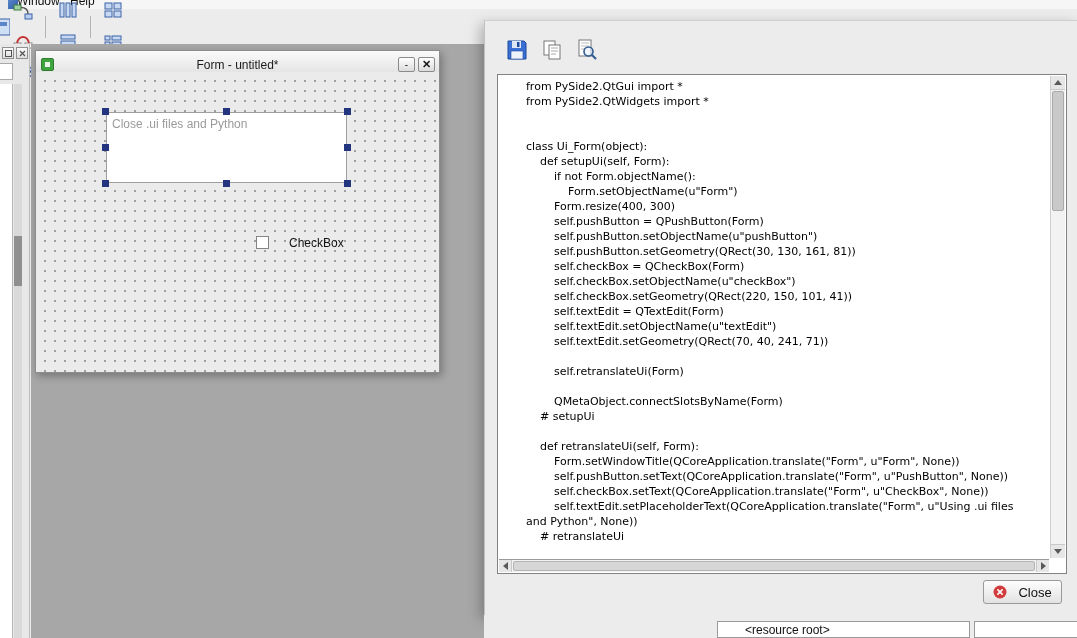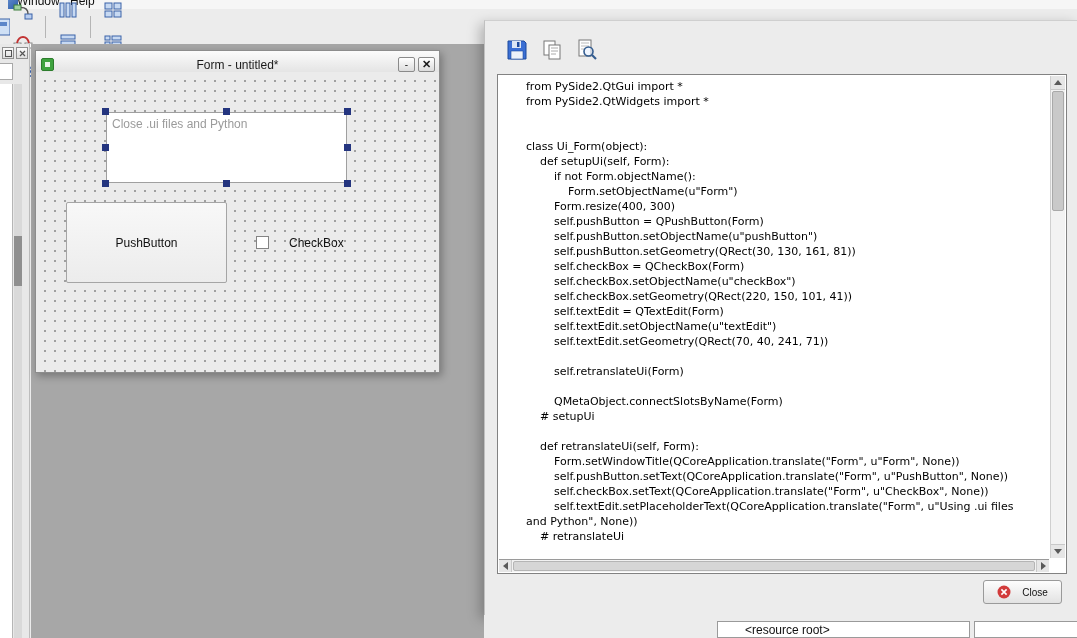--- a/index.html
+++ b/index.html
@@ -148,21 +148,21 @@
   .hscroll .arrow { position: absolute; top: 0; width: 13px; height: 12px;
     background: #e6e6e6; display: flex; align-items: center; justify-content: center; }
   .hscroll .left { left: 0; border-right: 1px solid #c9c9c9; }
   .hscroll .right { right: 0; border-left: 1px solid #c9c9c9; }
   .hthumb { position: absolute; left: 14px; right: 14px; top: 1px; height: 10px;
     background: #d6d6d6; border: 1px solid #b5b5b5; border-radius: 2px; }
 
   .close-btn { position: absolute; right: 16px; bottom: 11px; width: 79px; height: 24px;
     background: linear-gradient(#fdfdfd, #e2e2e2); border: 1px solid #9a9a9a;
     border-radius: 3px; display: flex; align-items: center; justify-content: center;
-    gap: 11px; font-size: 10px; color: #111; }
+    gap: 11px; font-size: 13px; color: #111; }
 
   
   .bottom-strip { position: absolute; left: 484px; top: 615px; width: 593px; height: 23px;
     background: #ececec; }
   .res-panel { position: absolute; left: 233px; top: 6px; width: 253px; height: 17px;
     background: #fff; border: 1px solid #9a9a9a; display: flex; align-items: center; }
   .res-panel .res-label { padding-left: 27px; font-size: 12px; color: #111; }
   .res-panel2 { position: absolute; left: 490px; top: 6px; width: 103px; height: 17px;
     background: #fff; border: 1px solid #9a9a9a; border-right: none; }
 
@@ -355,21 +355,20 @@
       </div>
       <div class="handle h-tl"></div>
       <div class="handle h-tm"></div>
       <div class="handle h-tr"></div>
       <div class="handle h-ml"></div>
       <div class="handle h-mr"></div>
       <div class="handle h-bl"></div>
       <div class="handle h-bm"></div>
       <div class="handle h-br"></div>
 
-      <div class="w-pushbutton">PushButton</div>
 
       <div class="w-checkbox">
         <span class="cb-indicator"></span>
         <span class="cb-label">CheckBox</span>
       </div>
     </div>
   </div>
 </div>
 
 <div class="code-dialog">

